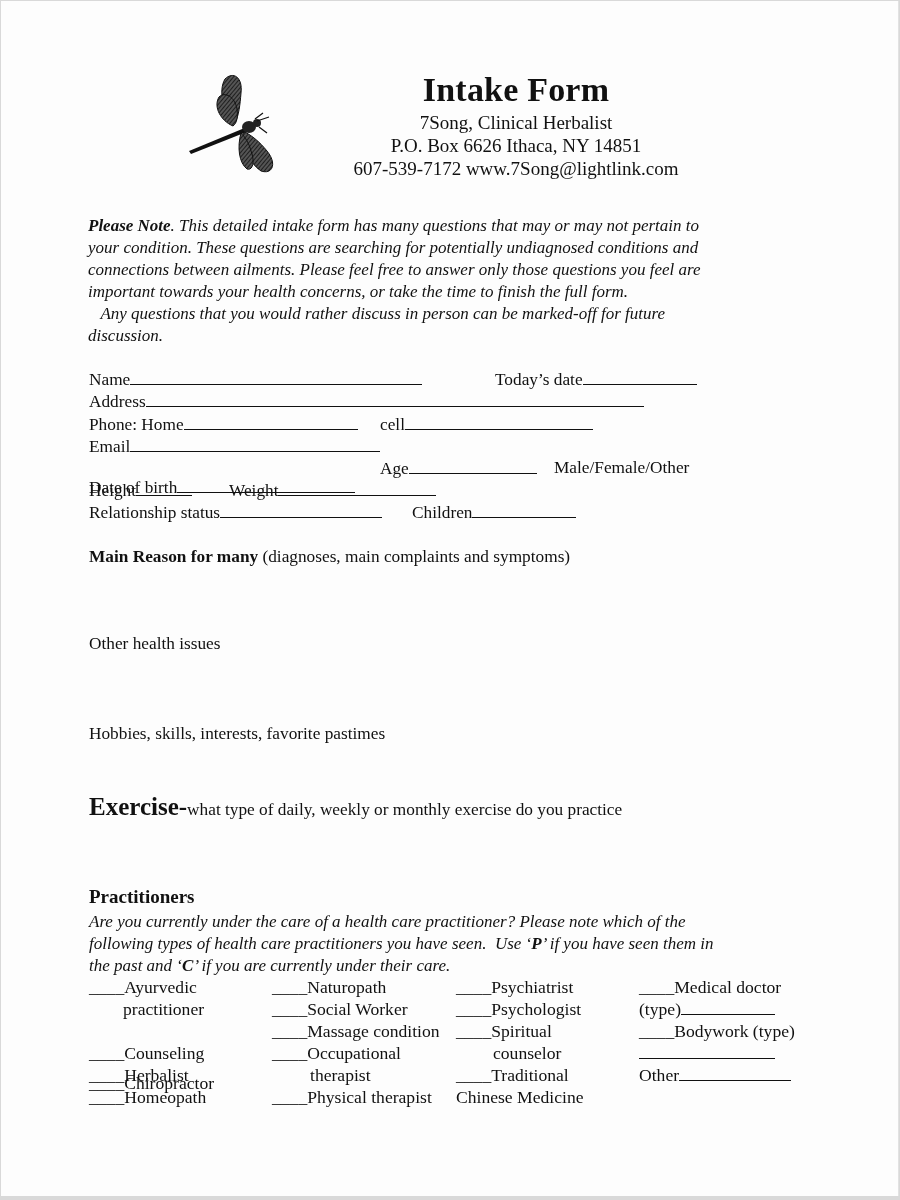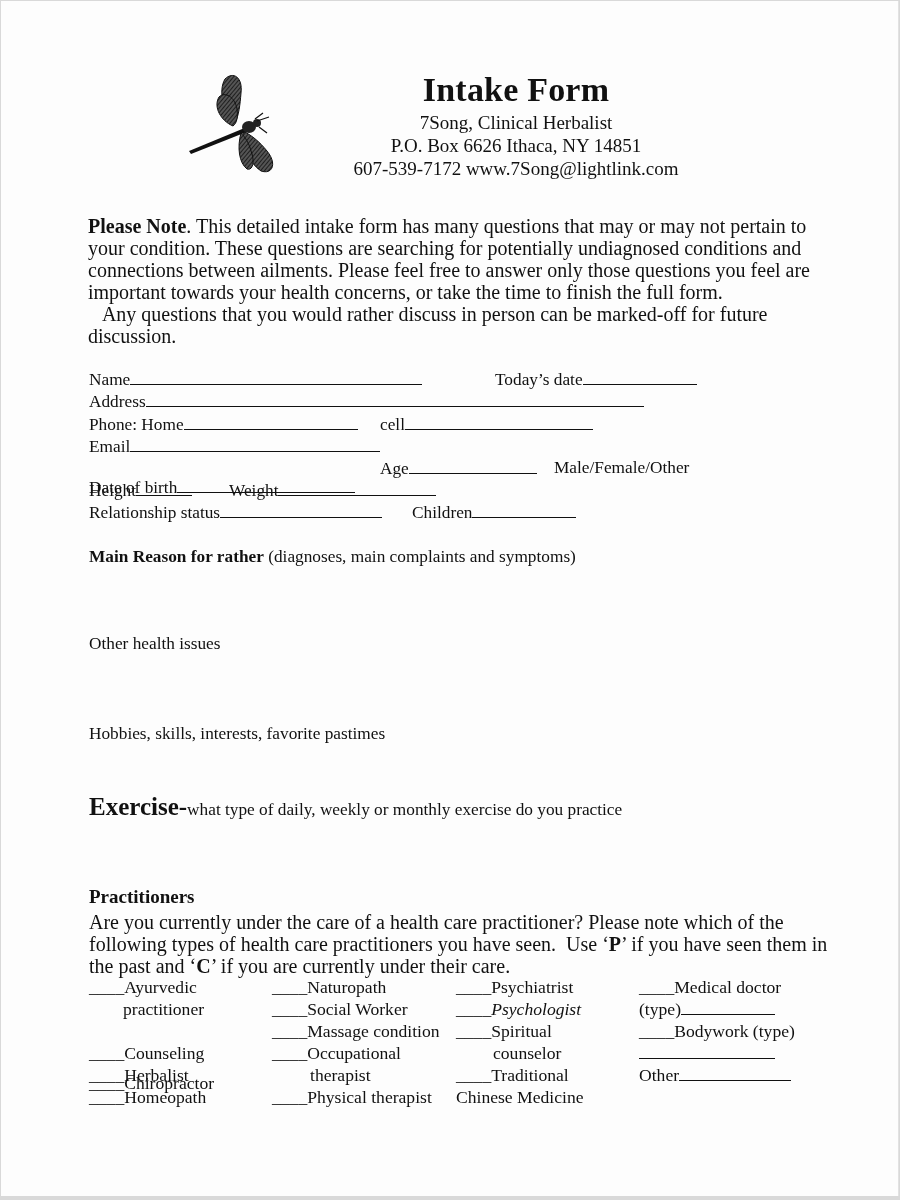--- a/index.html
+++ b/index.html
@@ -30,21 +30,21 @@
       text-align: center;
       font-size: 34px;
       font-weight: bold;
       letter-spacing: 0.2px;
     }
     .sub {
       left: 0; width: 1030px;
       text-align: center;
       font-size: 19px;
     }
-    .txt { font-size: 20px; line-height: 22px; }
+    .txt { font-size: 17px; line-height: 22px; font-style: italic; }
     .b { font-weight: bold; }
     .h2 { font-size: 19px; font-weight: bold; }
     .ul {
       display: inline-block;
       border-bottom: 1.6px solid #111;
       height: 15px;
       vertical-align: baseline;
     }
     .row { position: absolute; left: 88px; font-size: 17.3px; white-space: nowrap; }
     .prac { font-size: 17.6px; position: absolute; white-space: nowrap; text-align: center; }
@@ -122,21 +122,21 @@
     <span>Weight</span><span class="ul" style="width:158px;"></span>
   </div>
   <div class="row" style="top:501px;">
     <span>Relationship status</span><span class="ul" style="width:162px;"></span>
   </div>
   <div class="row" style="left:411px; top:501px;">
     <span>Children</span><span class="ul" style="width:104px;"></span>
   </div>
 
   <div class="row" style="top:546px;">
-    <span class="b">Main Reason for rather</span><span> (diagnoses, main complaints and symptoms)</span>
+    <span class="b">Main Reason for many</span><span> (diagnoses, main complaints and symptoms)</span>
   </div>
   <div class="abs" style="left:88px; top:570px; width:700px; height:60px;"></div>
 
   <div class="row" style="top:633px;">Other health issues</div>
   <div class="abs" style="left:88px; top:658px; width:700px; height:60px;"></div>
 
   <div class="row" style="top:723px;">Hobbies, skills, interests, favorite pastimes</div>
   <div class="abs" style="left:88px; top:748px; width:700px; height:40px;"></div>
 
   <div class="row" style="top:792px;">
@@ -161,21 +161,21 @@
   <div class="prac" style="left:88px; top:1086px;"><span>____</span><span>Homeopath</span></div>
 
   <div class="prac" style="left:271px; top:976px;"><span>____</span><span>Naturopath</span></div>
   <div class="prac" style="left:271px; top:998px;"><span>____</span><span>Social Worker</span></div>
   <div class="prac" style="left:271px; top:1020px;"><span>____</span><span>Massage condition</span></div>
   <div class="prac" style="left:271px; top:1042px;"><span>____</span><span>Occupational</span></div>
   <div class="prac" style="left:309px; top:1064px;">therapist</div>
   <div class="prac" style="left:271px; top:1086px;"><span>____</span><span>Physical therapist</span></div>
 
   <div class="prac" style="left:455px; top:976px;"><span>____</span><span>Psychiatrist</span></div>
-  <div class="prac" style="left:455px; top:998px;font-style:italic;"><span>____</span><span>Psychologist</span></div>
+  <div class="prac" style="left:455px; top:998px;"><span>____</span><span>Psychologist</span></div>
   <div class="prac" style="left:455px; top:1020px;"><span>____</span><span>Spiritual</span></div>
   <div class="prac" style="left:492px; top:1042px;">counselor</div>
   <div class="prac" style="left:455px; top:1064px;"><span>____</span><span>Traditional</span></div>
   <div class="prac" style="left:455px; top:1086px;">Chinese Medicine</div>
 
   <div class="prac" style="left:638px; top:976px;"><span>____</span><span>Medical doctor</span></div>
   <div class="prac" style="left:638px; top:998px;"><span>(type)</span><span class="ul" style="width:94px;"></span></div>
   <div class="prac" style="left:638px; top:1020px;"><span>____</span><span>Bodywork (type)</span></div>
   <div class="prac" style="left:638px; top:1042px;"><span class="ul" style="width:136px;"></span></div>
   <div class="prac" style="left:638px; top:1064px;"><span>Other</span><span class="ul" style="width:112px;"></span></div>

